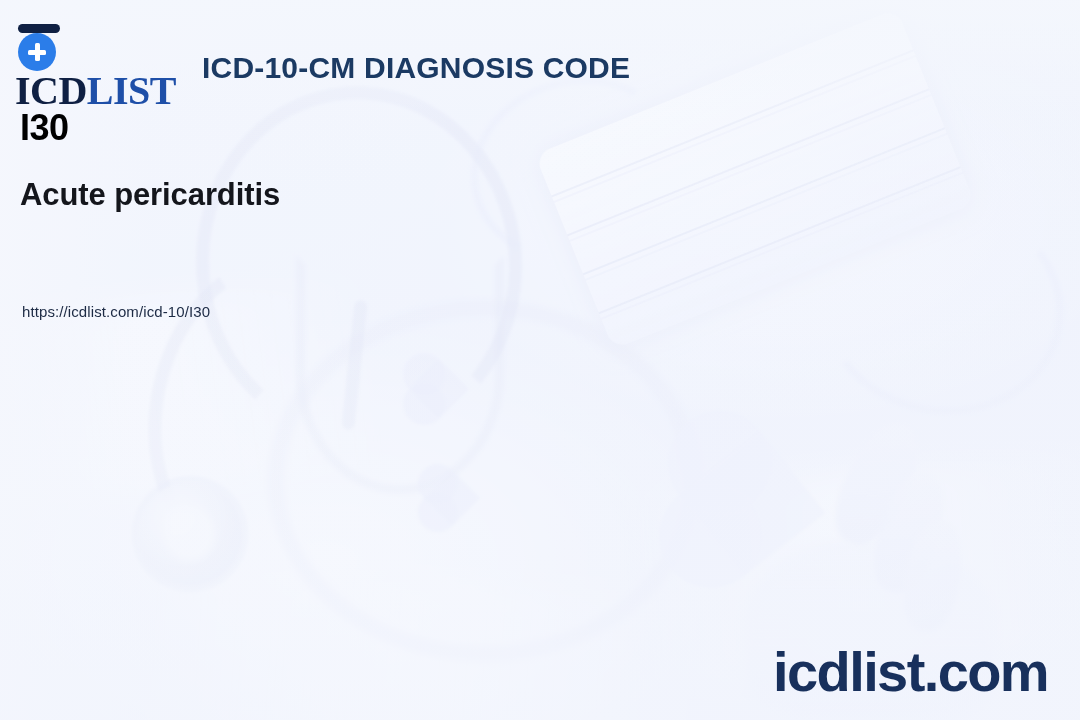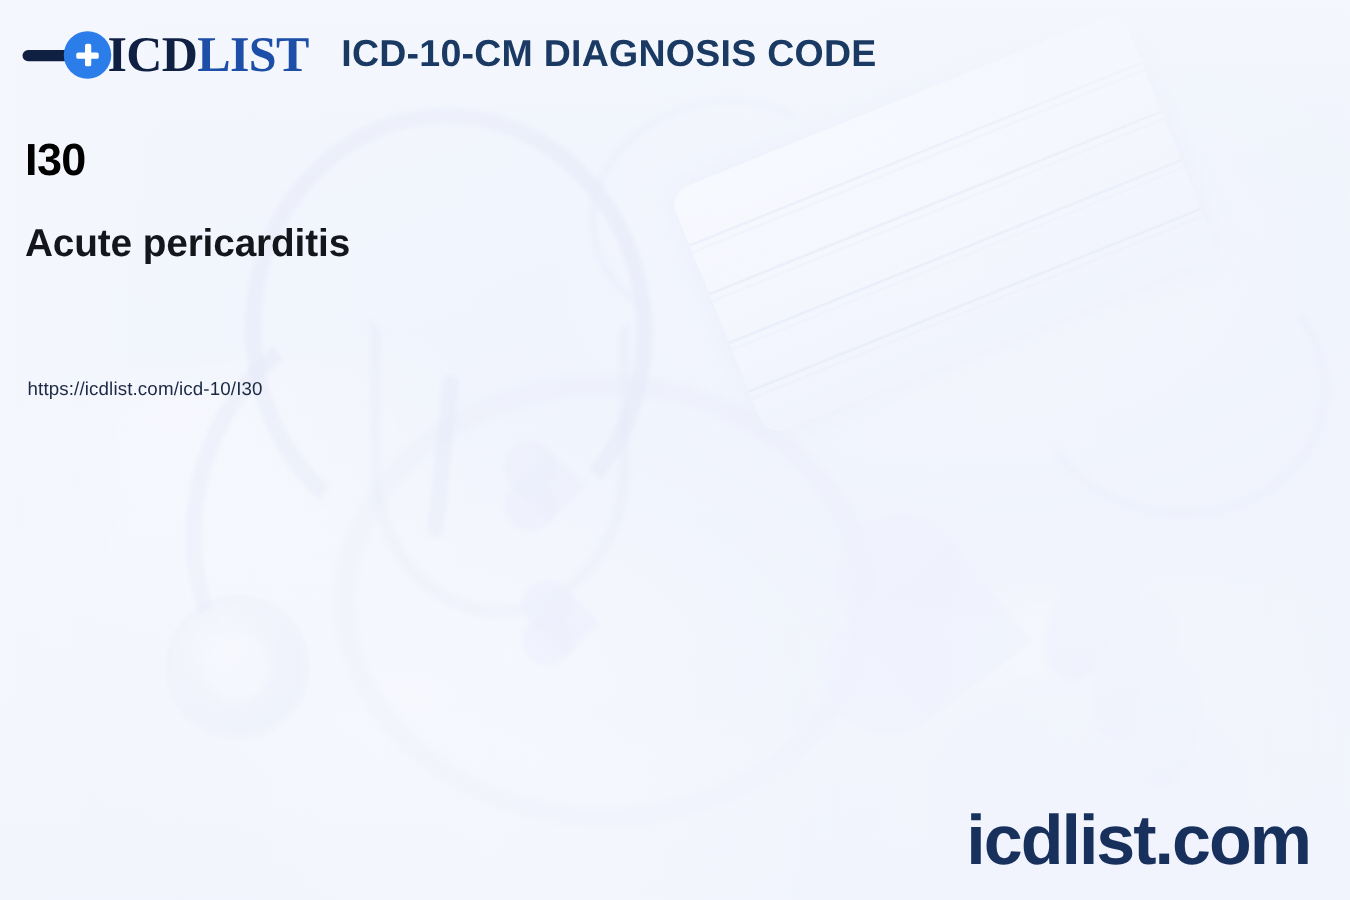--- a/index.html
+++ b/index.html
@@ -210,21 +210,21 @@
   
   .header {
     position: absolute;
     left: 18px; top: 24px;
     display: flex;
     align-items: center;
     gap: 26px;
   }
   .logo {
     display: flex;
-    align-items: center;
+    flex-direction: column;
   }
   .logo-dash {
     width: 42px;
     height: 9px;
     border-radius: 5px;
     background: #0f2043;
     margin-right: -9px;
   }
   .logo-circle {
     position: relative;

